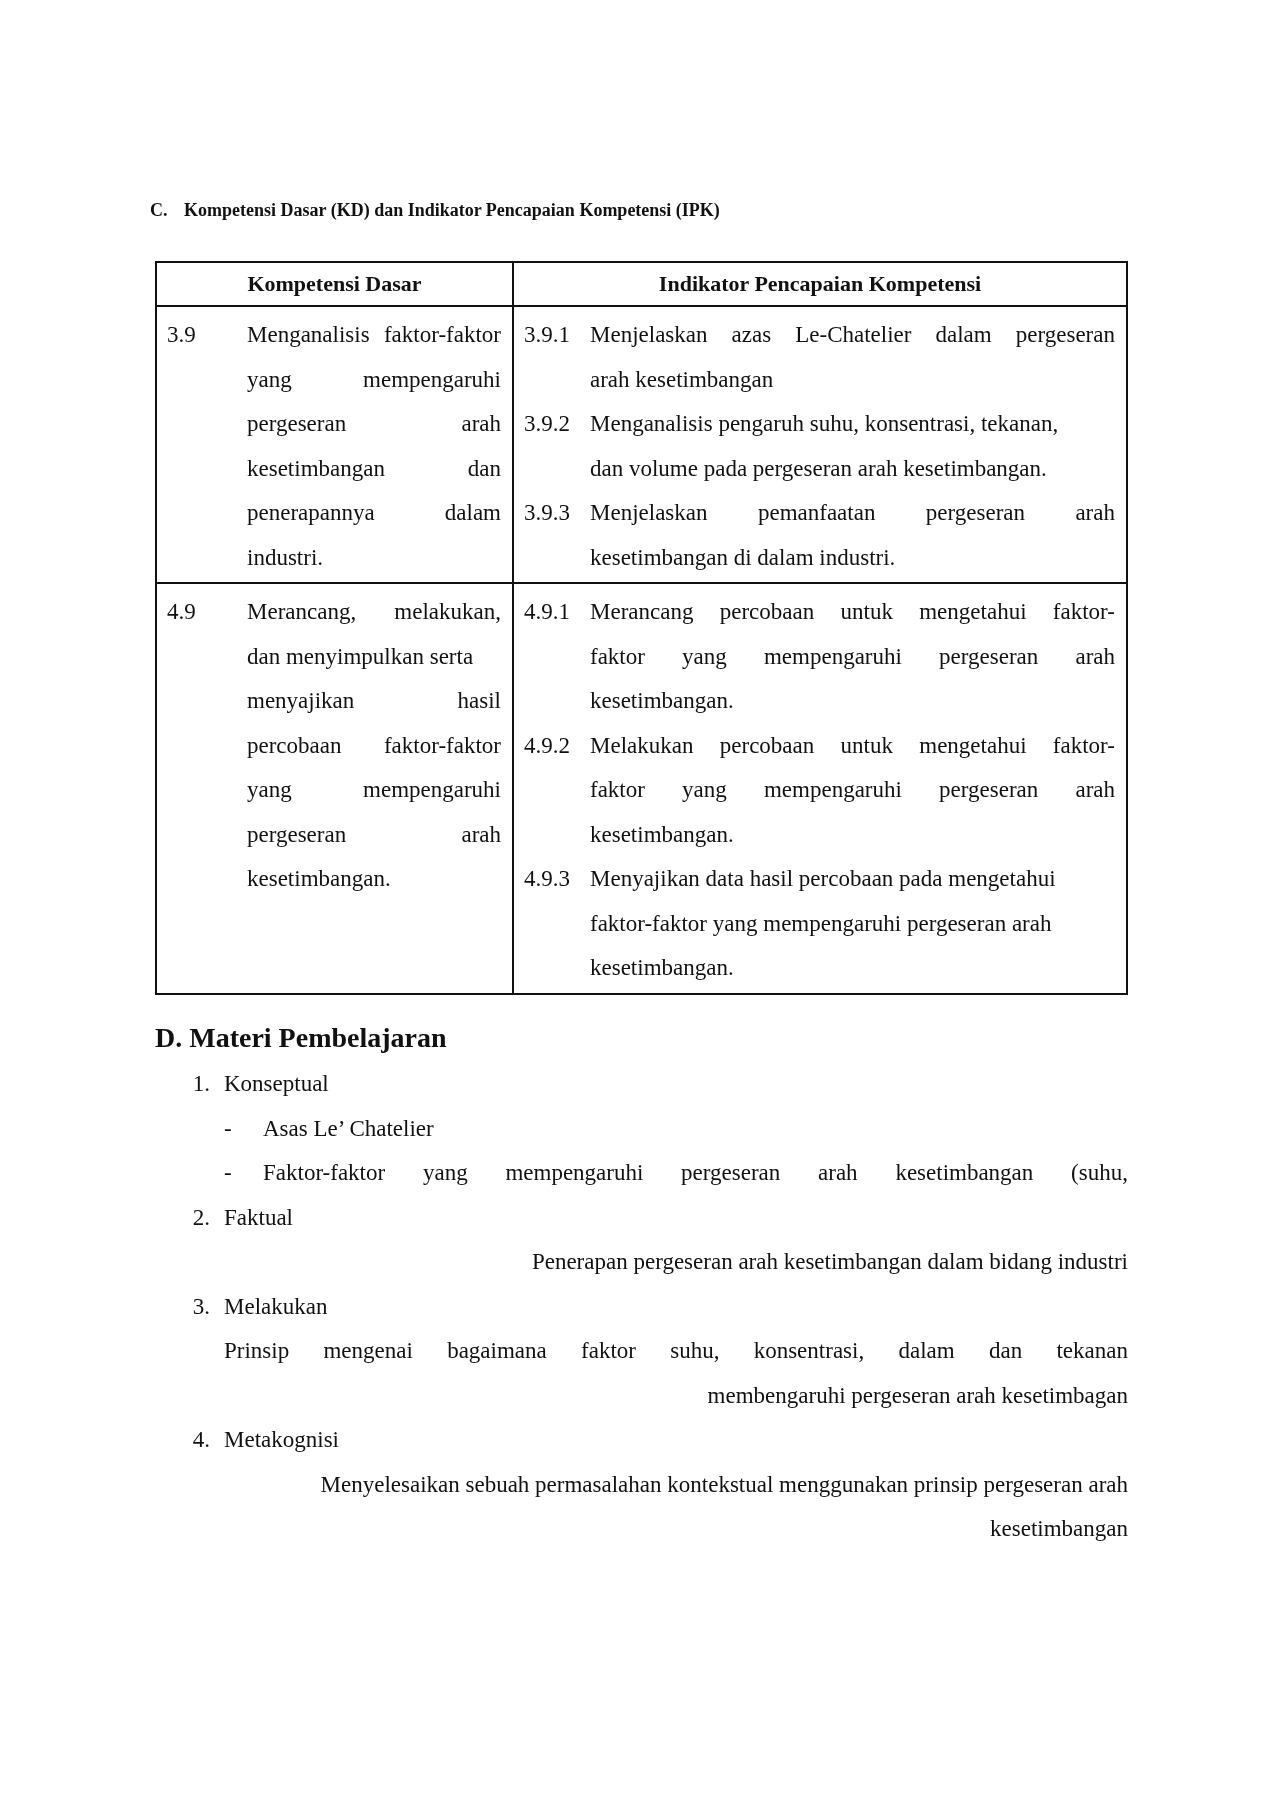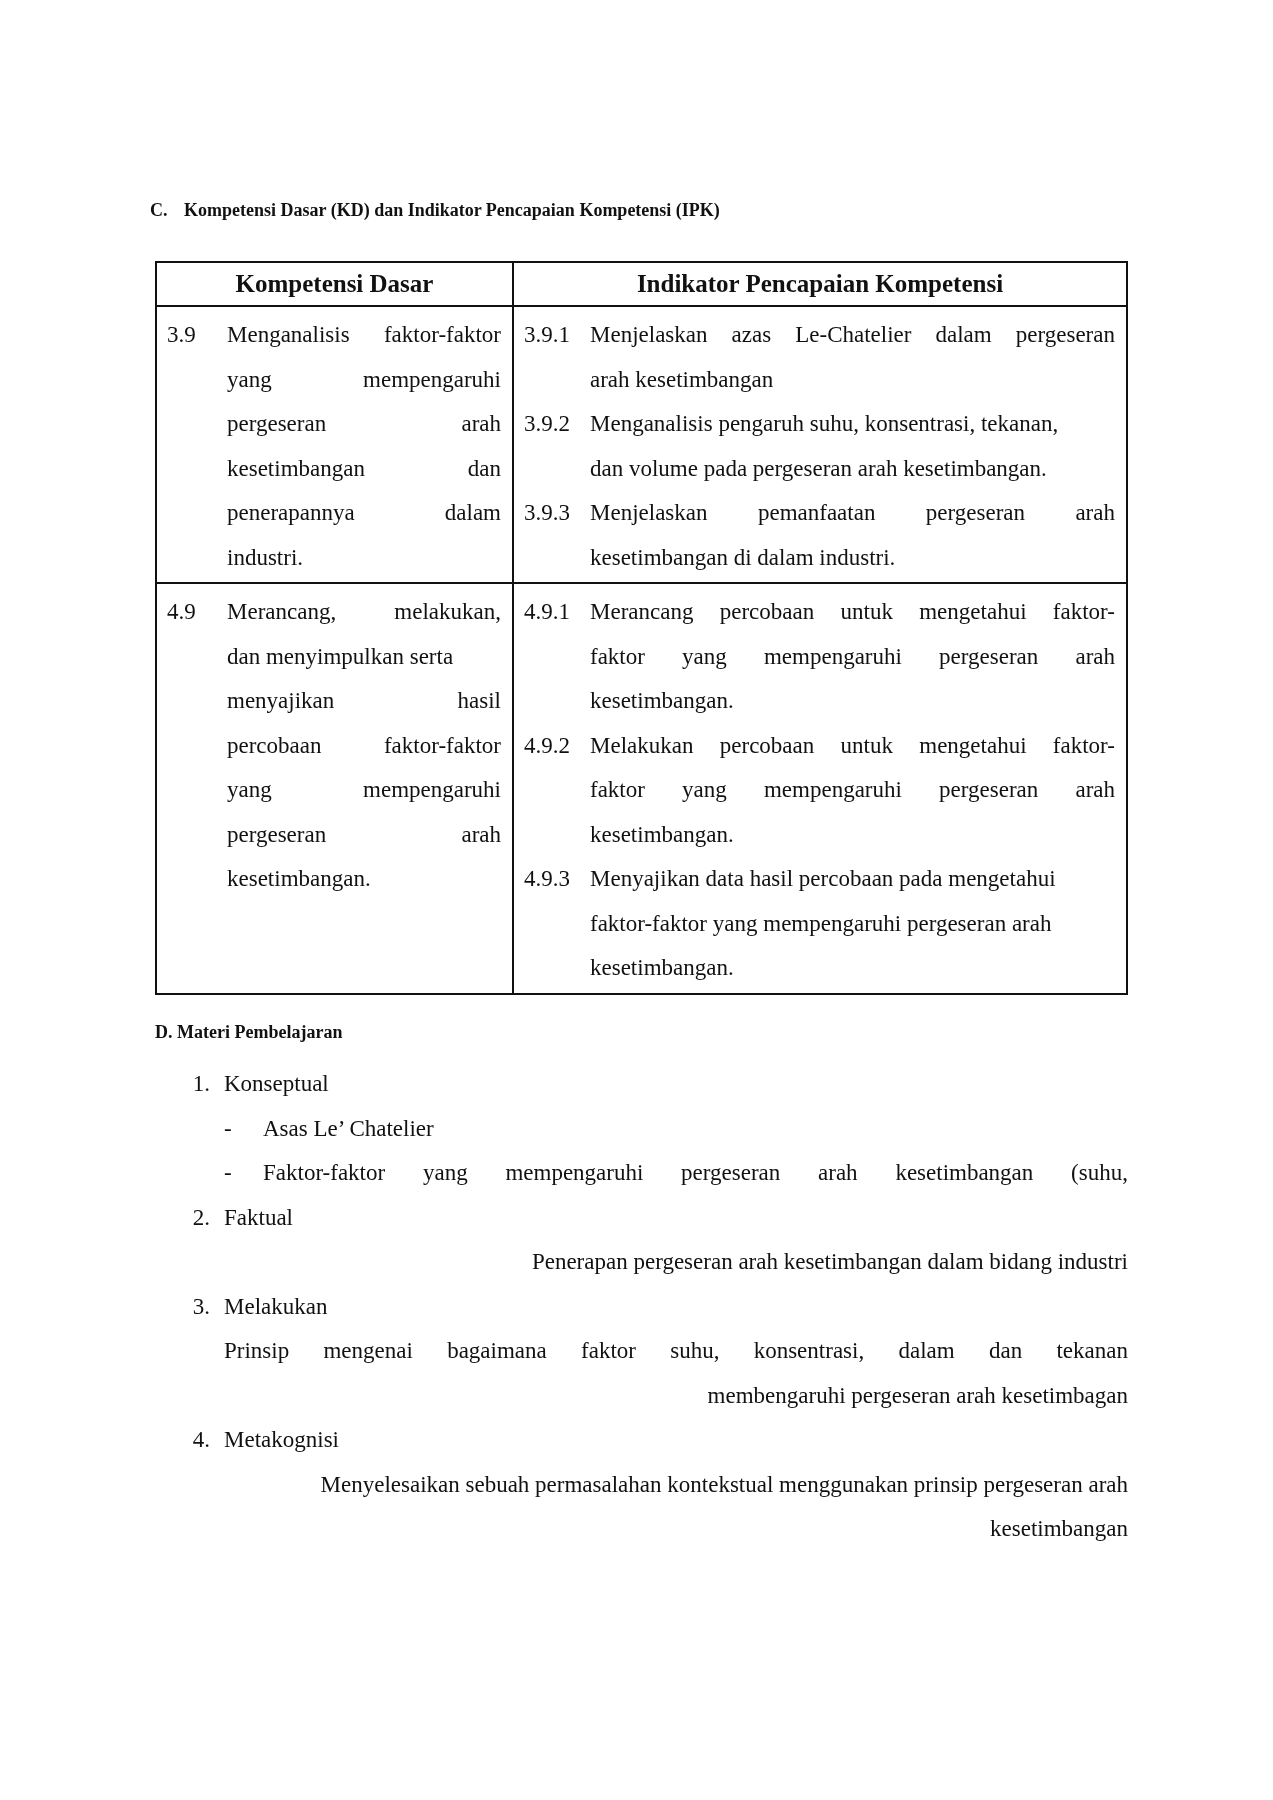--- a/index.html
+++ b/index.html
@@ -2,32 +2,32 @@
 <html><head>
 <meta charset="utf-8">
 <style>
   html, body { margin:0; padding:0; background:#fff; }
   body { width:1273px; height:1800px; position:relative; overflow:hidden;
          font-family:"Liberation Serif", "DejaVu Serif", serif; color:#111; }
   .title { position:absolute; left:150px; top:200px; font-weight:bold; font-size:18px; }
   .title .letter { display:inline-block; width:34px; }
   table.kd { position:absolute; left:155px; top:261px; width:973px; border-collapse:collapse; font-size:23px; }
   table.kd th, table.kd td { border:2px solid #111; vertical-align:top; padding:0; }
-  table.kd th { height:42px; font-weight:bold; font-size:25px; text-align:center; vertical-align:middle; }
+  table.kd th { height:42px; font-weight:bold; font-size:22px; text-align:center; vertical-align:middle; }
   .col1 { width:355px; }
   .kdcell { display:flex; padding:6px 11px 0 10px; }
   .kdnum { width:60px; flex:none; line-height:44.5px; }
-  .kdtext { flex:1; line-height:44.5px; text-align:justify; text-align-last:left; }
+  .kdtext { flex:1; line-height:44.5px; text-align:justify; text-align-last:left;margin-left:20px; }
   .kdtext .jl { display:flex; justify-content:space-between; }
   .ipk { display:flex; padding:0 11px 0 10px; }
   .ipknum { width:66px; flex:none; line-height:44.5px; }
   .ipktext { flex:1; line-height:44.5px; }
   .ipktext .jl { display:flex; justify-content:space-between;gap:19px; }
   .ipklist { padding-top:6px; padding-bottom:2px; }
-  .sectionD { position:absolute; left:155px; top:1022px; font-weight:bold; font-size:18px; }
+  .sectionD { position:absolute; left:155px; top:1022px; font-weight:bold; font-size:28px; }
   .mat { position:absolute; left:155px; top:1062px; width:973px; font-size:23px; line-height:44.5px; }
   .num-item { display:flex; }
   .num-item .n { width:69px; text-align:right; padding-right:14px; box-sizing:border-box; flex:none; }
   .sub { padding-left:69px;text-align:right; }
   .dash { display:flex; padding-left:69px; }
   .dash .d { width:39px; flex:none; }
   .jl { display:flex; justify-content:space-between; }
 </style>
 </head>
 <body>

